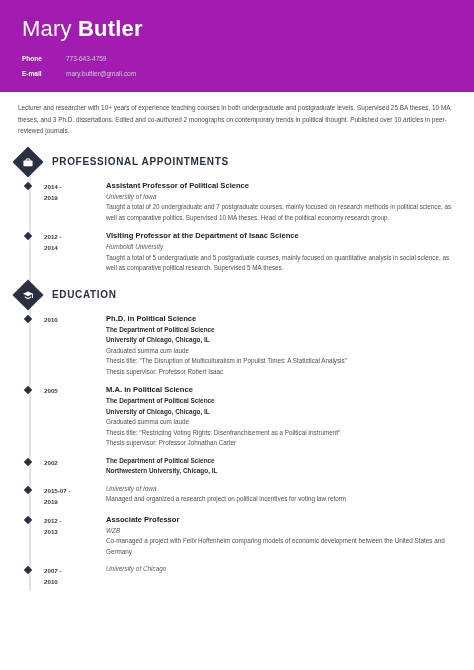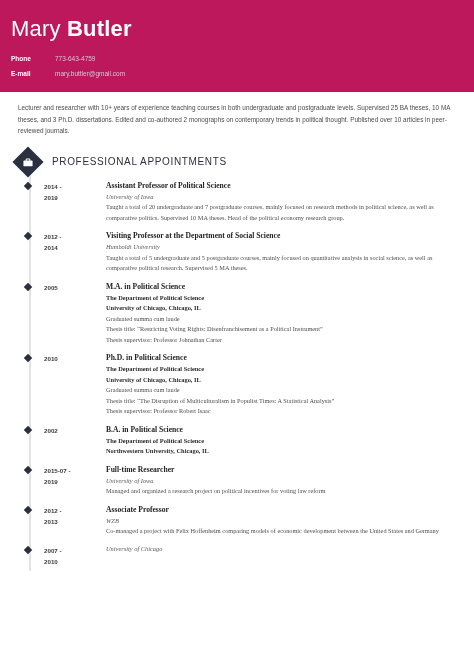--- a/index.html
+++ b/index.html
@@ -11,22 +11,22 @@
     width: 474px;
     height: 670px;
     overflow: hidden;
     font-family: "Liberation Sans", sans-serif;
     color: #333333;
     -webkit-font-smoothing: antialiased;
   }
 
   
   .header {
-    background: #be185d;
-    padding: 16px 18px 14px 11px;
+    background: #a21caf;
+    padding: 16px 18px 14px 22px;
     box-sizing: border-box;
   }
   .name {
     font-size: 22px;
     line-height: 26px;
     color: #ffffff;
     font-weight: 400;
     letter-spacing: 0.2px;
     margin-bottom: 12px;
   }
@@ -96,21 +96,21 @@
     position: relative;
     left: -1px;
   }
   .sec-icon svg {
     transform: rotate(-45deg);
     display: block;
   }
   .section-title {
     margin-left: 12px;
     font-size: 10px;
-    font-weight: 400;
+    font-weight: 700;
     letter-spacing: 0.65px;
     color: #2b3040;
     text-transform: uppercase;
   }
 
   
   .entry {
     position: relative;
     display: flex;
     padding: 3px 0 4px 0;
@@ -128,21 +128,21 @@
   .dates {
     flex: 0 0 62px;
     width: 62px;
     margin-left: 26px;
     font-size: 6.2px;
     line-height: 11px;
     font-weight: 700;
     color: #3a3a3a;
     padding-top: 1px;
   }
-  .details { flex: 1 1 auto; padding-right: 2px; font-family: Liberation Serif, serif; }
+  .details { flex: 1 1 auto; padding-right: 2px; }
 
   .e-title {
     font-size: 7.6px;
     line-height: 11px;
     font-weight: 700;
     color: #222222;
     margin-bottom: 1px;
   }
   .e-org {
     font-size: 6.4px;
@@ -209,82 +209,88 @@
       </div>
     </div>
 
     <div class="entry">
       <div class="bullet"></div>
       <div class="dates">
         <div>2012 -</div>
         <div>2014</div>
       </div>
       <div class="details">
-        <div class="e-title">Visiting Professor at the Department of Social Science</div>
+        <div class="e-title">Visiting Professor at the Department of Isaac Science</div>
         <div class="e-org">Humboldt University</div>
         <div class="e-desc">Taught a total of 5 undergraduate and 5 postgraduate courses, mainly focused on quantitative analysis in social science, as well as comparative political research. Supervised 5 MA theses.</div>
       </div>
     </div>
   </div>
 
   <div class="section">
+    <div class="section-head">
+      <div class="sec-icon">
+        <svg width="11" height="11" viewBox="0 0 24 24" fill="#ffffff">
+          <path d="M12 3 1 8l11 5 9-4.09V17h2V8L12 3zM5 13.18v3L12 20l7-3.82v-3L12 17l-7-3.82z"></path>
+        </svg>
+      </div>
+      <div class="section-title">EDUCATION</div>
+    </div>
+
+    <div class="entry">
+      <div class="bullet"></div>
+      <div class="dates">
+        <div>2010</div>
+      </div>
+      <div class="details">
+        <div class="e-title">Ph.D. in Political Science</div>
+        <div class="e-strong">The Department of Political Science</div>
+        <div class="e-strong">University of Chicago, Chicago, IL</div>
+        <div class="e-desc">Graduated summa cum laude</div>
+        <div class="e-desc">Thesis title: “The Disruption of Multiculturalism in Populist Times: A Statistical Analysis”</div>
+        <div class="e-desc">Thesis supervisor: Professor Robert Isaac</div>
+      </div>
+    </div>
 
     <div class="entry">
       <div class="bullet"></div>
       <div class="dates">
         <div>2005</div>
       </div>
       <div class="details">
         <div class="e-title">M.A. in Political Science</div>
         <div class="e-strong">The Department of Political Science</div>
         <div class="e-strong">University of Chicago, Chicago, IL</div>
         <div class="e-desc">Graduated summa cum laude</div>
         <div class="e-desc">Thesis title: “Restricting Voting Rights: Disenfranchisement as a Political Instrument”</div>
         <div class="e-desc">Thesis supervisor: Professor Johnathan Carter</div>
       </div>
     </div>
 
     <div class="entry">
       <div class="bullet"></div>
       <div class="dates">
-        <div>2010</div>
-      </div>
-      <div class="details">
-        <div class="e-title">Ph.D. in Political Science</div>
-        <div class="e-strong">The Department of Political Science</div>
-        <div class="e-strong">University of Chicago, Chicago, IL</div>
-        <div class="e-desc">Graduated summa cum laude</div>
-        <div class="e-desc">Thesis title: “The Disruption of Multiculturalism in Populist Times: A Statistical Analysis”</div>
-        <div class="e-desc">Thesis supervisor: Professor Robert Isaac</div>
-      </div>
-    </div>
-
-    <div class="entry">
-      <div class="bullet"></div>
-      <div class="dates">
         <div>2002</div>
       </div>
       <div class="details">
-        <div class="e-title">B.A. in Political Science</div>
         <div class="e-strong">The Department of Political Science</div>
         <div class="e-strong">Northwestern University, Chicago, IL</div>
       </div>
     </div>
   </div>
 
   <div class="section">
 
     <div class="entry">
       <div class="bullet"></div>
       <div class="dates">
         <div>2015-07 -</div>
         <div>2019</div>
       </div>
       <div class="details">
-        <div class="e-title">Full-time Researcher</div>
         <div class="e-org">University of Iowa</div>
         <div class="e-desc">Managed and organized a research project on political incentives for voting law reform</div>
       </div>
     </div>
 
     <div class="entry">
       <div class="bullet"></div>
       <div class="dates">
         <div>2012 -</div>
         <div>2013</div>

